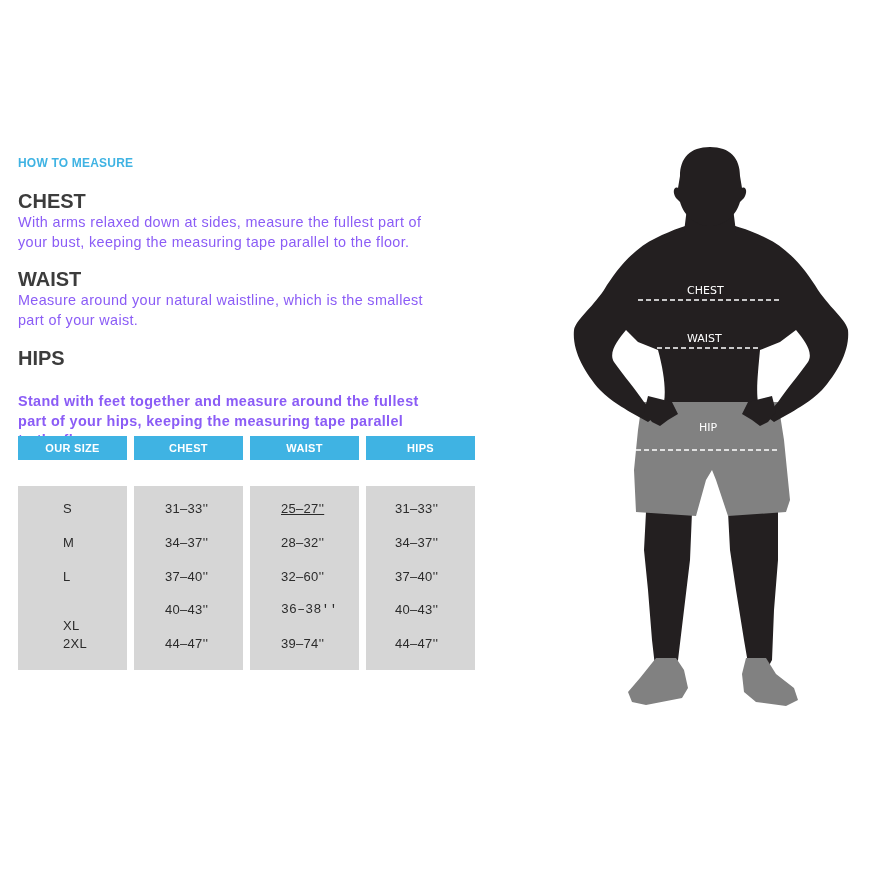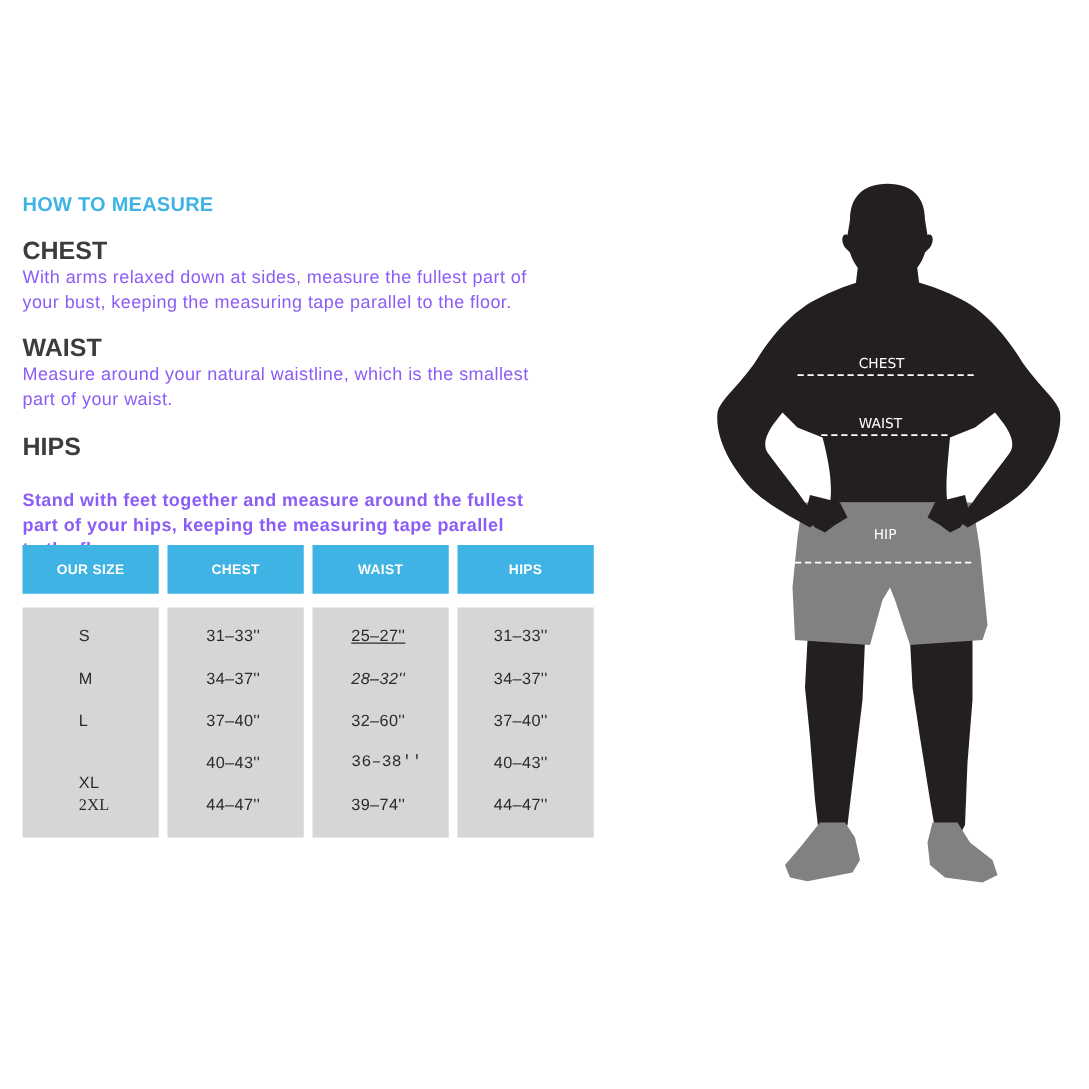--- a/index.html
+++ b/index.html
@@ -1,22 +1,22 @@
 <!DOCTYPE html>
 <html><head>
 <meta charset="utf-8">
 <style>
   html, body { margin:0; padding:0; background:#ffffff; }
   body { width:871px; height:871px; position:relative; overflow:hidden; font-family:"Liberation Sans", sans-serif; color:#3f3f3f; }
-  .section-title { position:absolute; left:18px; top:156px; font-size:16px; font-weight:bold; color:#3fb3e3; letter-spacing:0.2px; }
+  .section-title { position:absolute; left:18px; top:156px; font-size:12px; font-weight:bold; color:#3fb3e3; letter-spacing:0.2px; }
   .heading { position:absolute; left:18px; font-size:20px; font-weight:bold; color:#3c3c3c; }
   .desc { position:absolute; left:18px; font-size:14.4px; line-height:19.5px; color:#8b5cf6; letter-spacing:0.35px; white-space:pre-line; }
   .table { position:absolute; left:18px; top:436px; }
   .col { position:absolute; width:109px; }
-  .hdr { position:absolute; top:0; width:109px; height:39px; background:#3fb3e3; color:#ffffff; font-size:11px; font-weight:bold; display:flex; align-items:center; justify-content:center; letter-spacing:0.3px; }
+  .hdr { position:absolute; top:0; width:109px; height:24px; background:#3fb3e3; color:#ffffff; font-size:11px; font-weight:bold; display:flex; align-items:center; justify-content:center; letter-spacing:0.3px; }
   .body { position:absolute; top:50px; width:109px; height:184px; background:#d6d6d6; }
   .cell { position:absolute; font-size:13px; color:#2b2b2b; letter-spacing:0.3px; }
   .figure { position:absolute; left:560px; top:140px; width:300px; height:580px; }
   .fig-label { position:absolute; font-family:"DejaVu Sans", sans-serif; font-size:11px; color:#ffffff; }
 </style>
 </head>
 <body>
 
 <div class="section-title">HOW TO MEASURE</div>
 
@@ -34,38 +34,38 @@
 to the floor.</div>
 
 <div class="table">
   <div class="col" style="left:0;">
     <div class="hdr">OUR SIZE</div>
     <div class="body">
       <div class="cell" style="left:45px; top:15px;">S</div>
       <div class="cell" style="left:45px; top:49px;">M</div>
       <div class="cell" style="left:45px; top:83px;">L</div>
       <div class="cell" style="left:45px; top:132px;">XL</div>
-      <div class="cell" style="left:45px; top:150px;font-family:Liberation Serif, serif;">2XL</div>
+      <div class="cell" style="left:45px; top:150px;">2XL</div>
     </div>
   </div>
   <div class="col" style="left:116px;">
     <div class="hdr">CHEST</div>
     <div class="body">
       <div class="cell" style="left:31px; top:15px;">31–33''</div>
       <div class="cell" style="left:31px; top:49px;">34–37''</div>
       <div class="cell" style="left:31px; top:83px;">37–40''</div>
       <div class="cell" style="left:31px; top:116px;">40–43''</div>
       <div class="cell" style="left:31px; top:150px;">44–47''</div>
     </div>
   </div>
   <div class="col" style="left:232px;">
     <div class="hdr">WAIST</div>
     <div class="body">
       <div class="cell" style="left:31px; top:15px;text-decoration:underline;">25–27''</div>
-      <div class="cell" style="left:31px; top:49px;font-style:italic;">28–32''</div>
+      <div class="cell" style="left:31px; top:49px;">28–32''</div>
       <div class="cell" style="left:31px; top:83px;">32–60''</div>
       <div class="cell" style="left:31px; top:116px;font-family:Liberation Mono, monospace;">36–38''</div>
       <div class="cell" style="left:31px; top:150px;">39–74''</div>
     </div>
   </div>
   <div class="col" style="left:348px;">
     <div class="hdr">HIPS</div>
     <div class="body">
       <div class="cell" style="left:29px; top:15px;">31–33''</div>
       <div class="cell" style="left:29px; top:49px;">34–37''</div>

